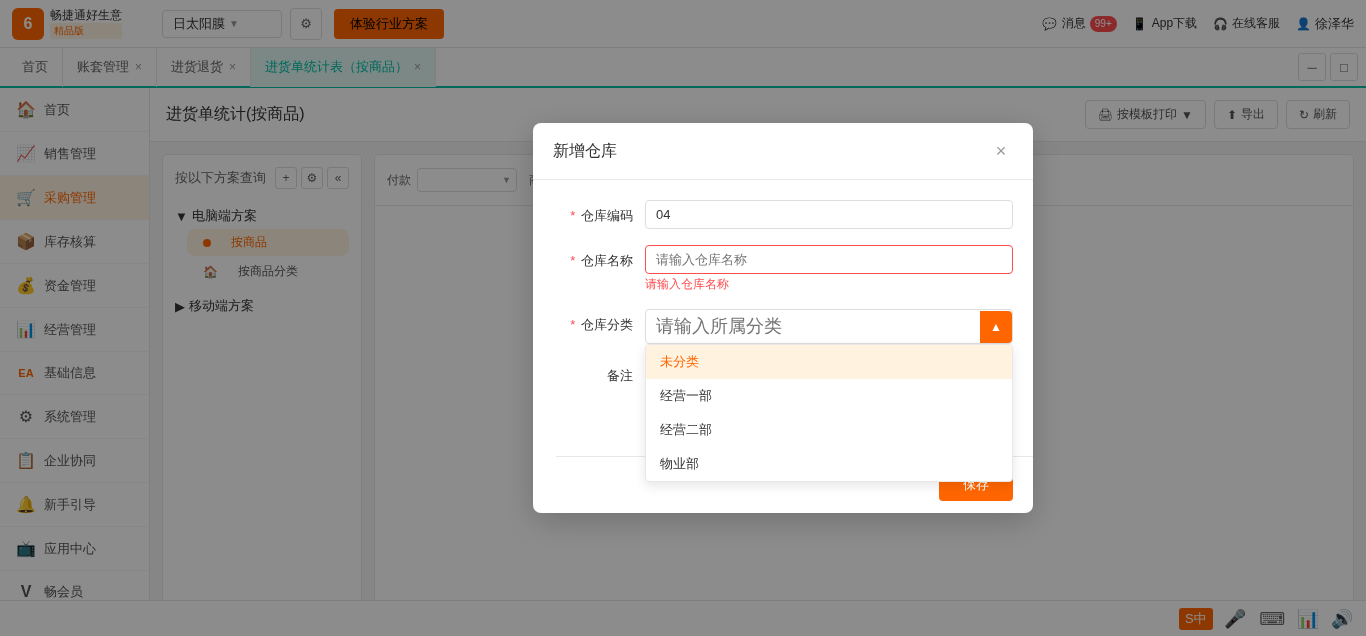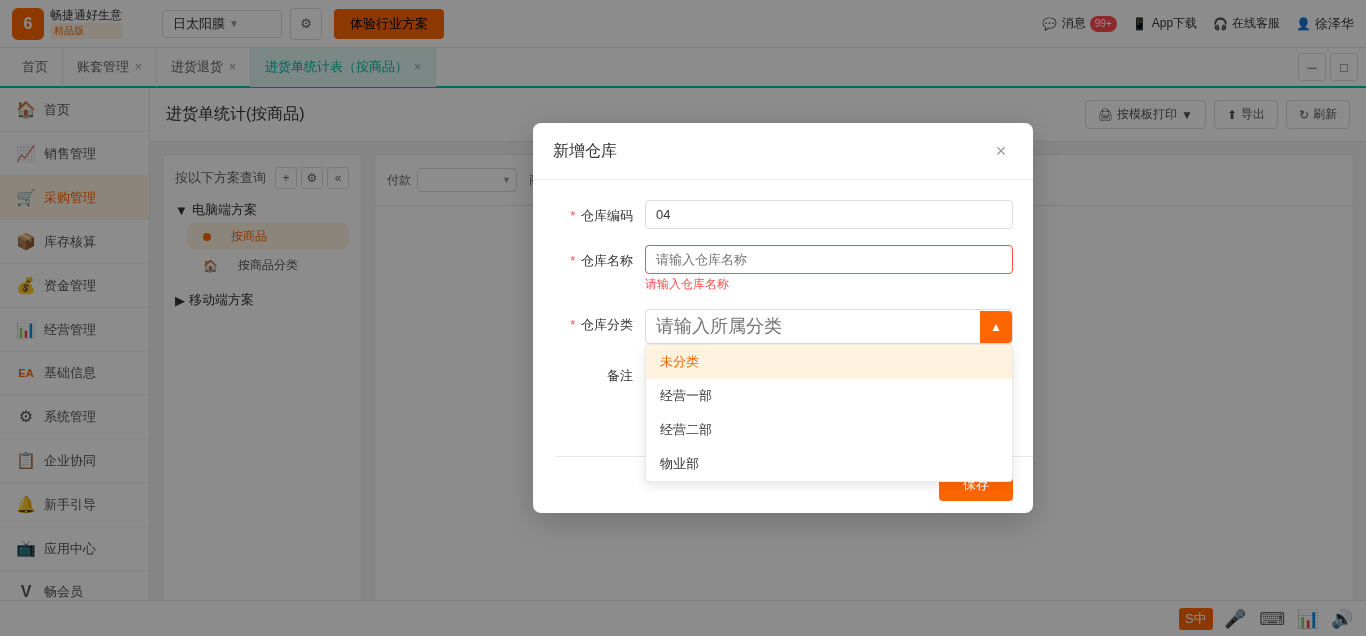--- a/index.html
+++ b/index.html
@@ -95,21 +95,21 @@
     }
 
     .content-body { flex: 1; padding: 12px; display: flex; gap: 12px; overflow: hidden; }
 
     
     .query-panel {
       width: 200px; background: #fff; border-radius: 4px; padding: 12px; flex-shrink: 0;
       border: 1px solid #e8e8e8;
     }
     .query-panel-header {
-      display: flex; align-items: center; justify-content: space-between; margin-bottom: 8px;
+      display: flex; align-items: center; justify-content: space-between; margin-bottom: 14px;
     }
     .query-panel-title { font-size: 13px; color: #666; }
     .query-panel-actions { display: flex; gap: 4px; }
     .small-btn {
       width: 22px; height: 22px; border: 1px solid #ddd; border-radius: 3px;
       display: flex; align-items: center; justify-content: center; cursor: pointer; color: #666; font-size: 12px;
     }
     .scheme-section { margin-bottom: 8px; }
     .scheme-header {
       display: flex; align-items: center; gap: 4px; padding: 4px 0; cursor: pointer; color: #333;

